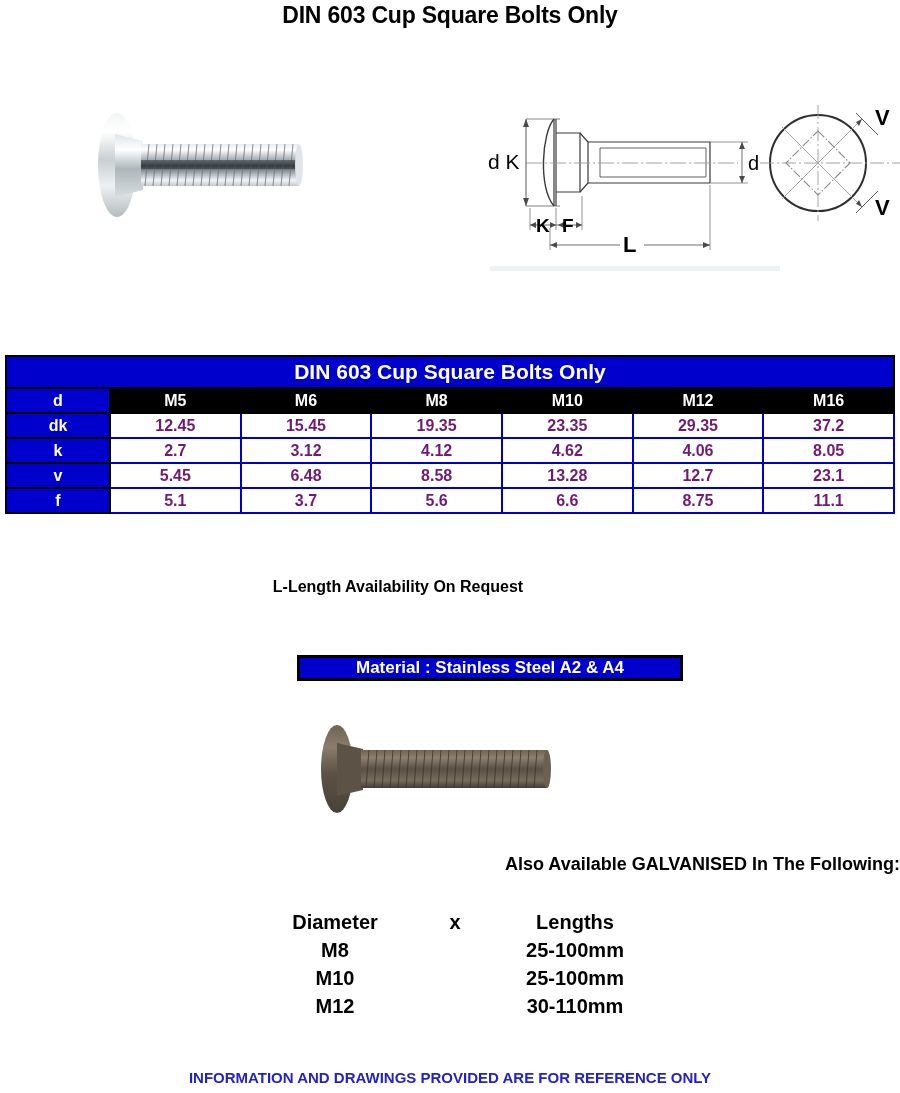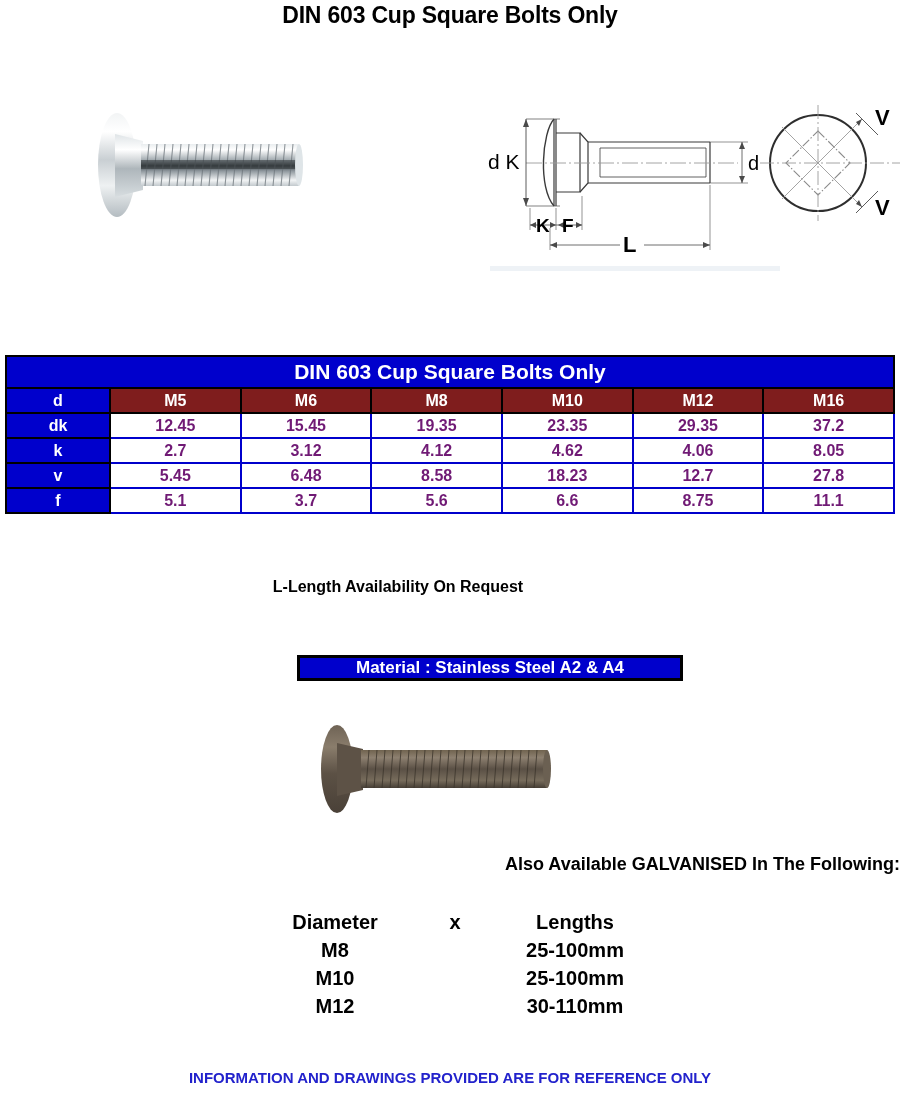--- a/index.html
+++ b/index.html
@@ -71,21 +71,21 @@
     padding: 0;
   }
   .spec-table .title-cell {
     background: #0000CC;
     color: #ffffff;
     font-size: 21px;
     height: 30px;
     border: 2px solid #000000;
   }
   .spec-table .hdr {
-    background: #7f1d1d;
+    background: #000000;
     color: #ffffff;
     margin-top: 32px;
   }
   .spec-table .lbl {
     background: #0000CC;
     color: #ffffff;
     width: 104px;
   }
   .spec-table .val {
     background: #ffffff;
@@ -353,23 +353,23 @@
       <td class="val">4.12</td>
       <td class="val">4.62</td>
       <td class="val">4.06</td>
       <td class="val">8.05</td>
     </tr>
     <tr>
       <td class="lbl">v</td>
       <td class="val">5.45</td>
       <td class="val">6.48</td>
       <td class="val">8.58</td>
-      <td class="val">18.23</td>
+      <td class="val">13.28</td>
       <td class="val">12.7</td>
-      <td class="val">27.8</td>
+      <td class="val">23.1</td>
     </tr>
     <tr>
       <td class="lbl">f</td>
       <td class="val">5.1</td>
       <td class="val">3.7</td>
       <td class="val">5.6</td>
       <td class="val">6.6</td>
       <td class="val">8.75</td>
       <td class="val">11.1</td>
     </tr>

